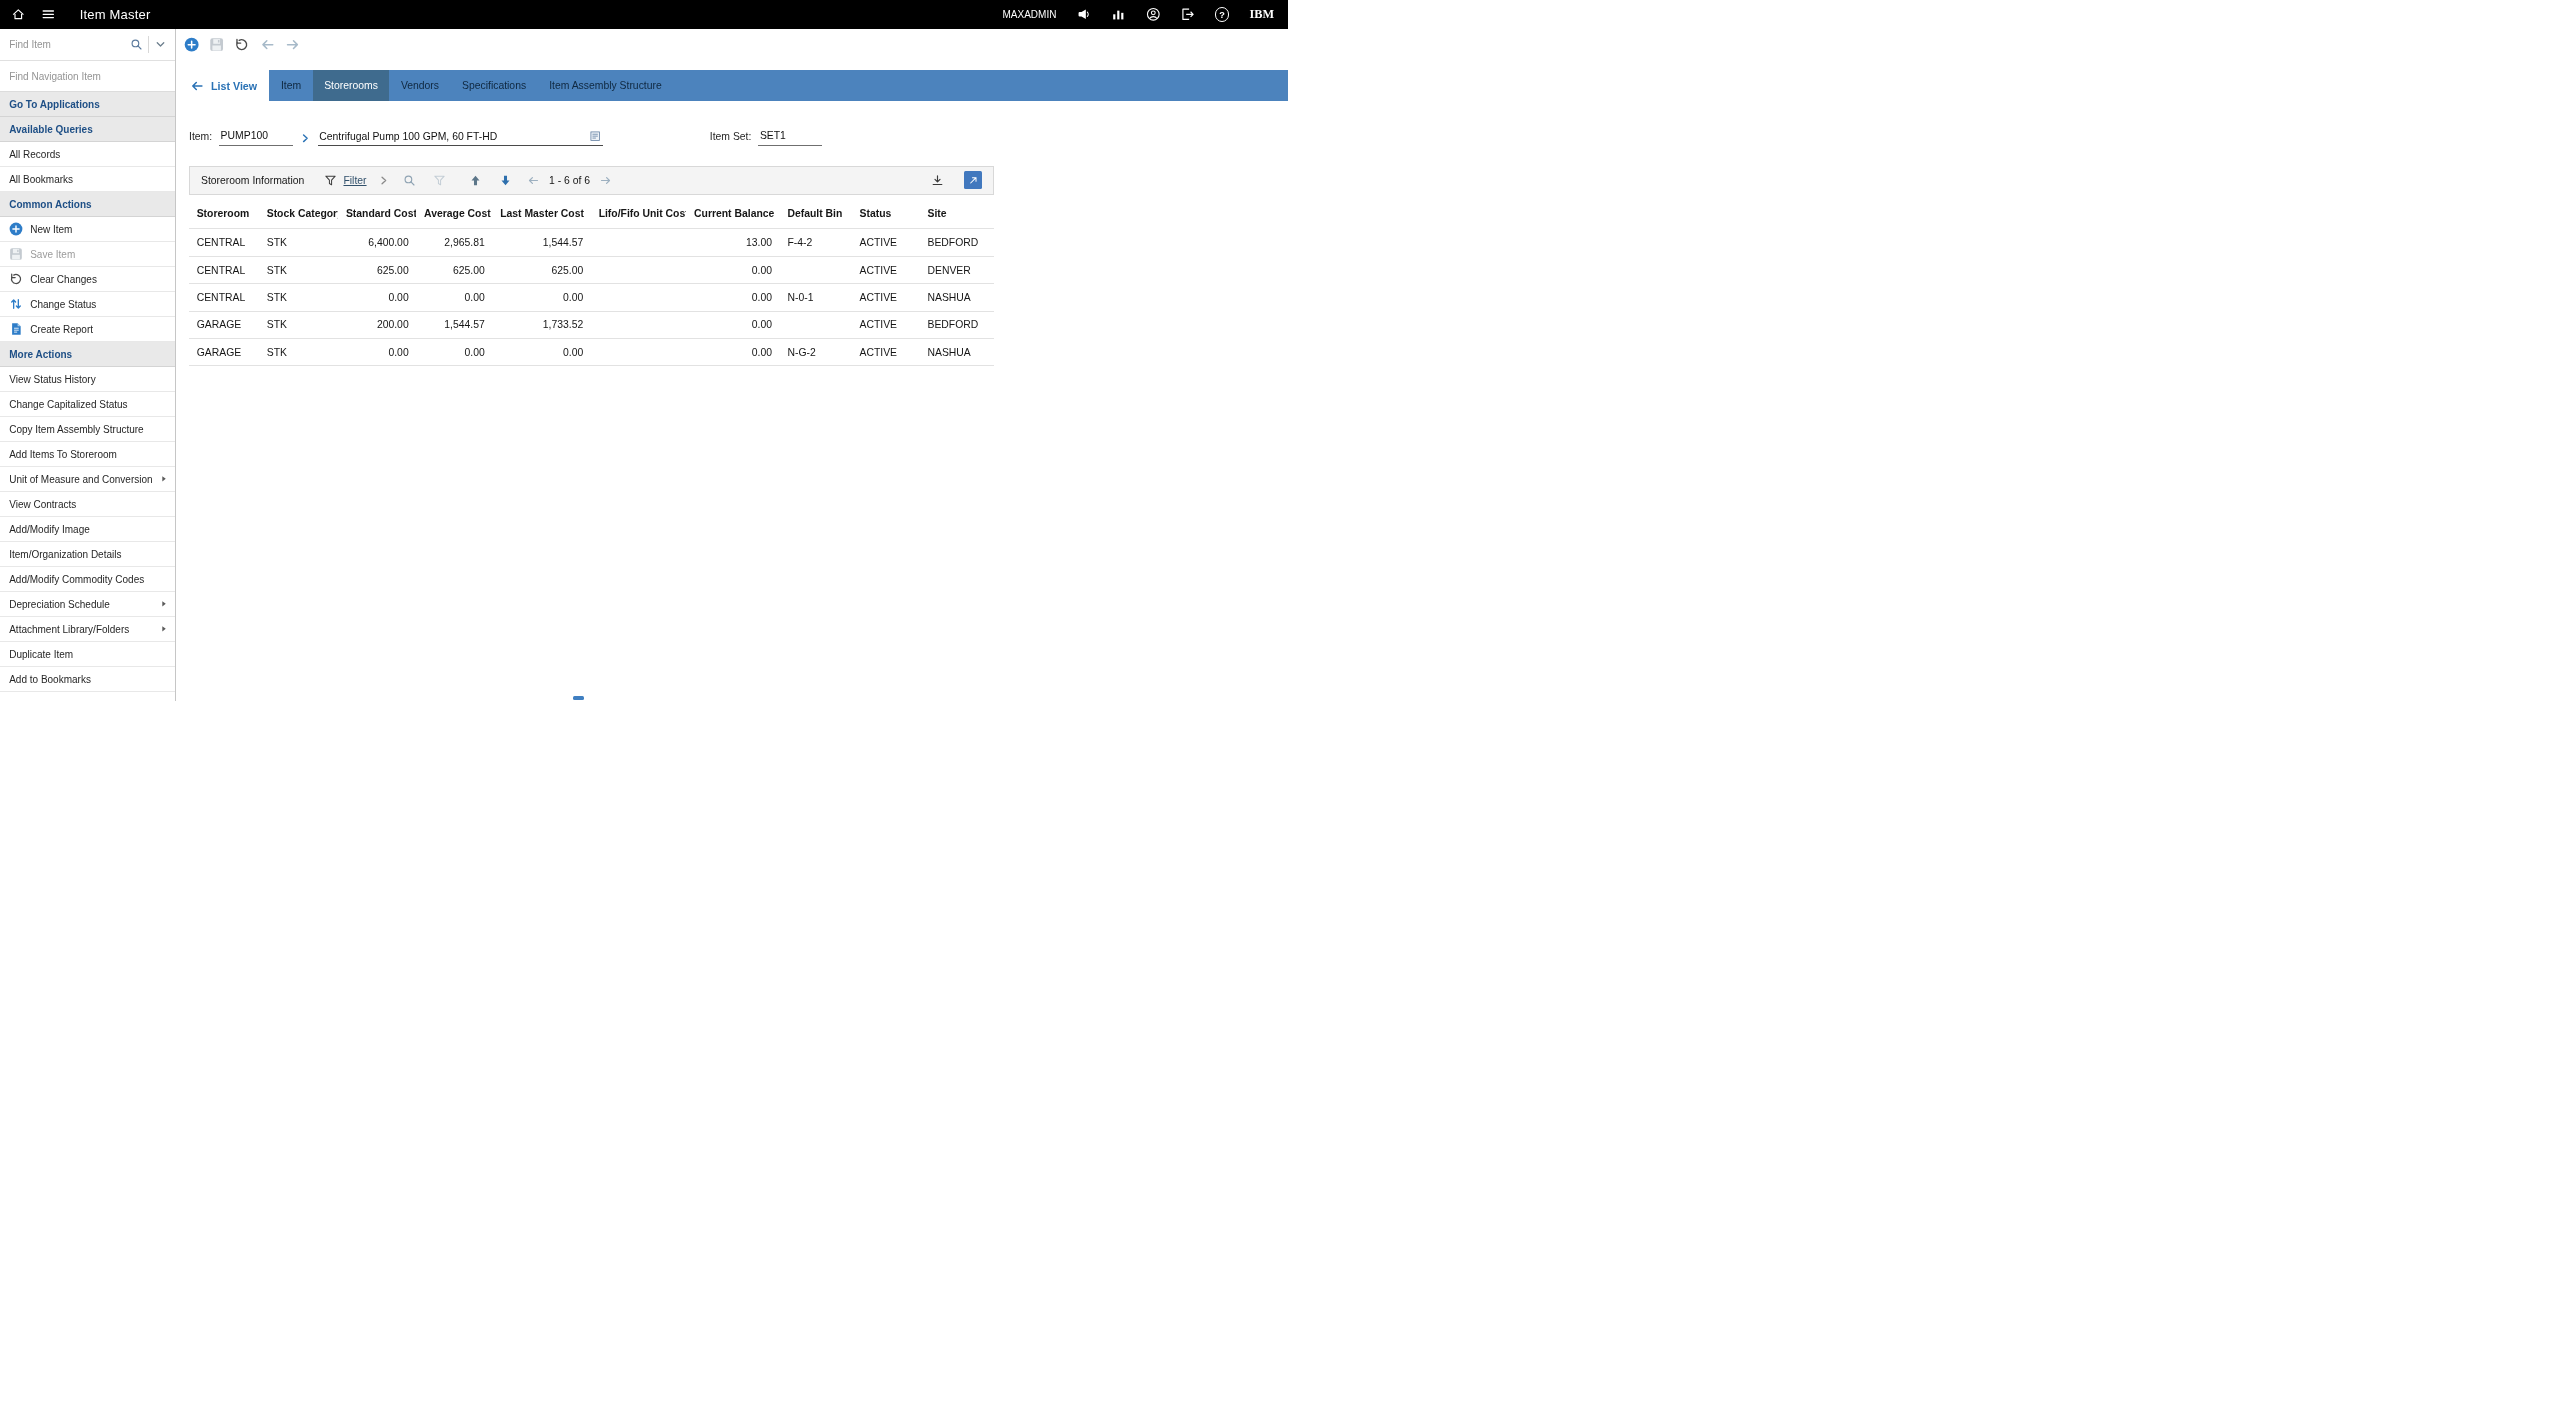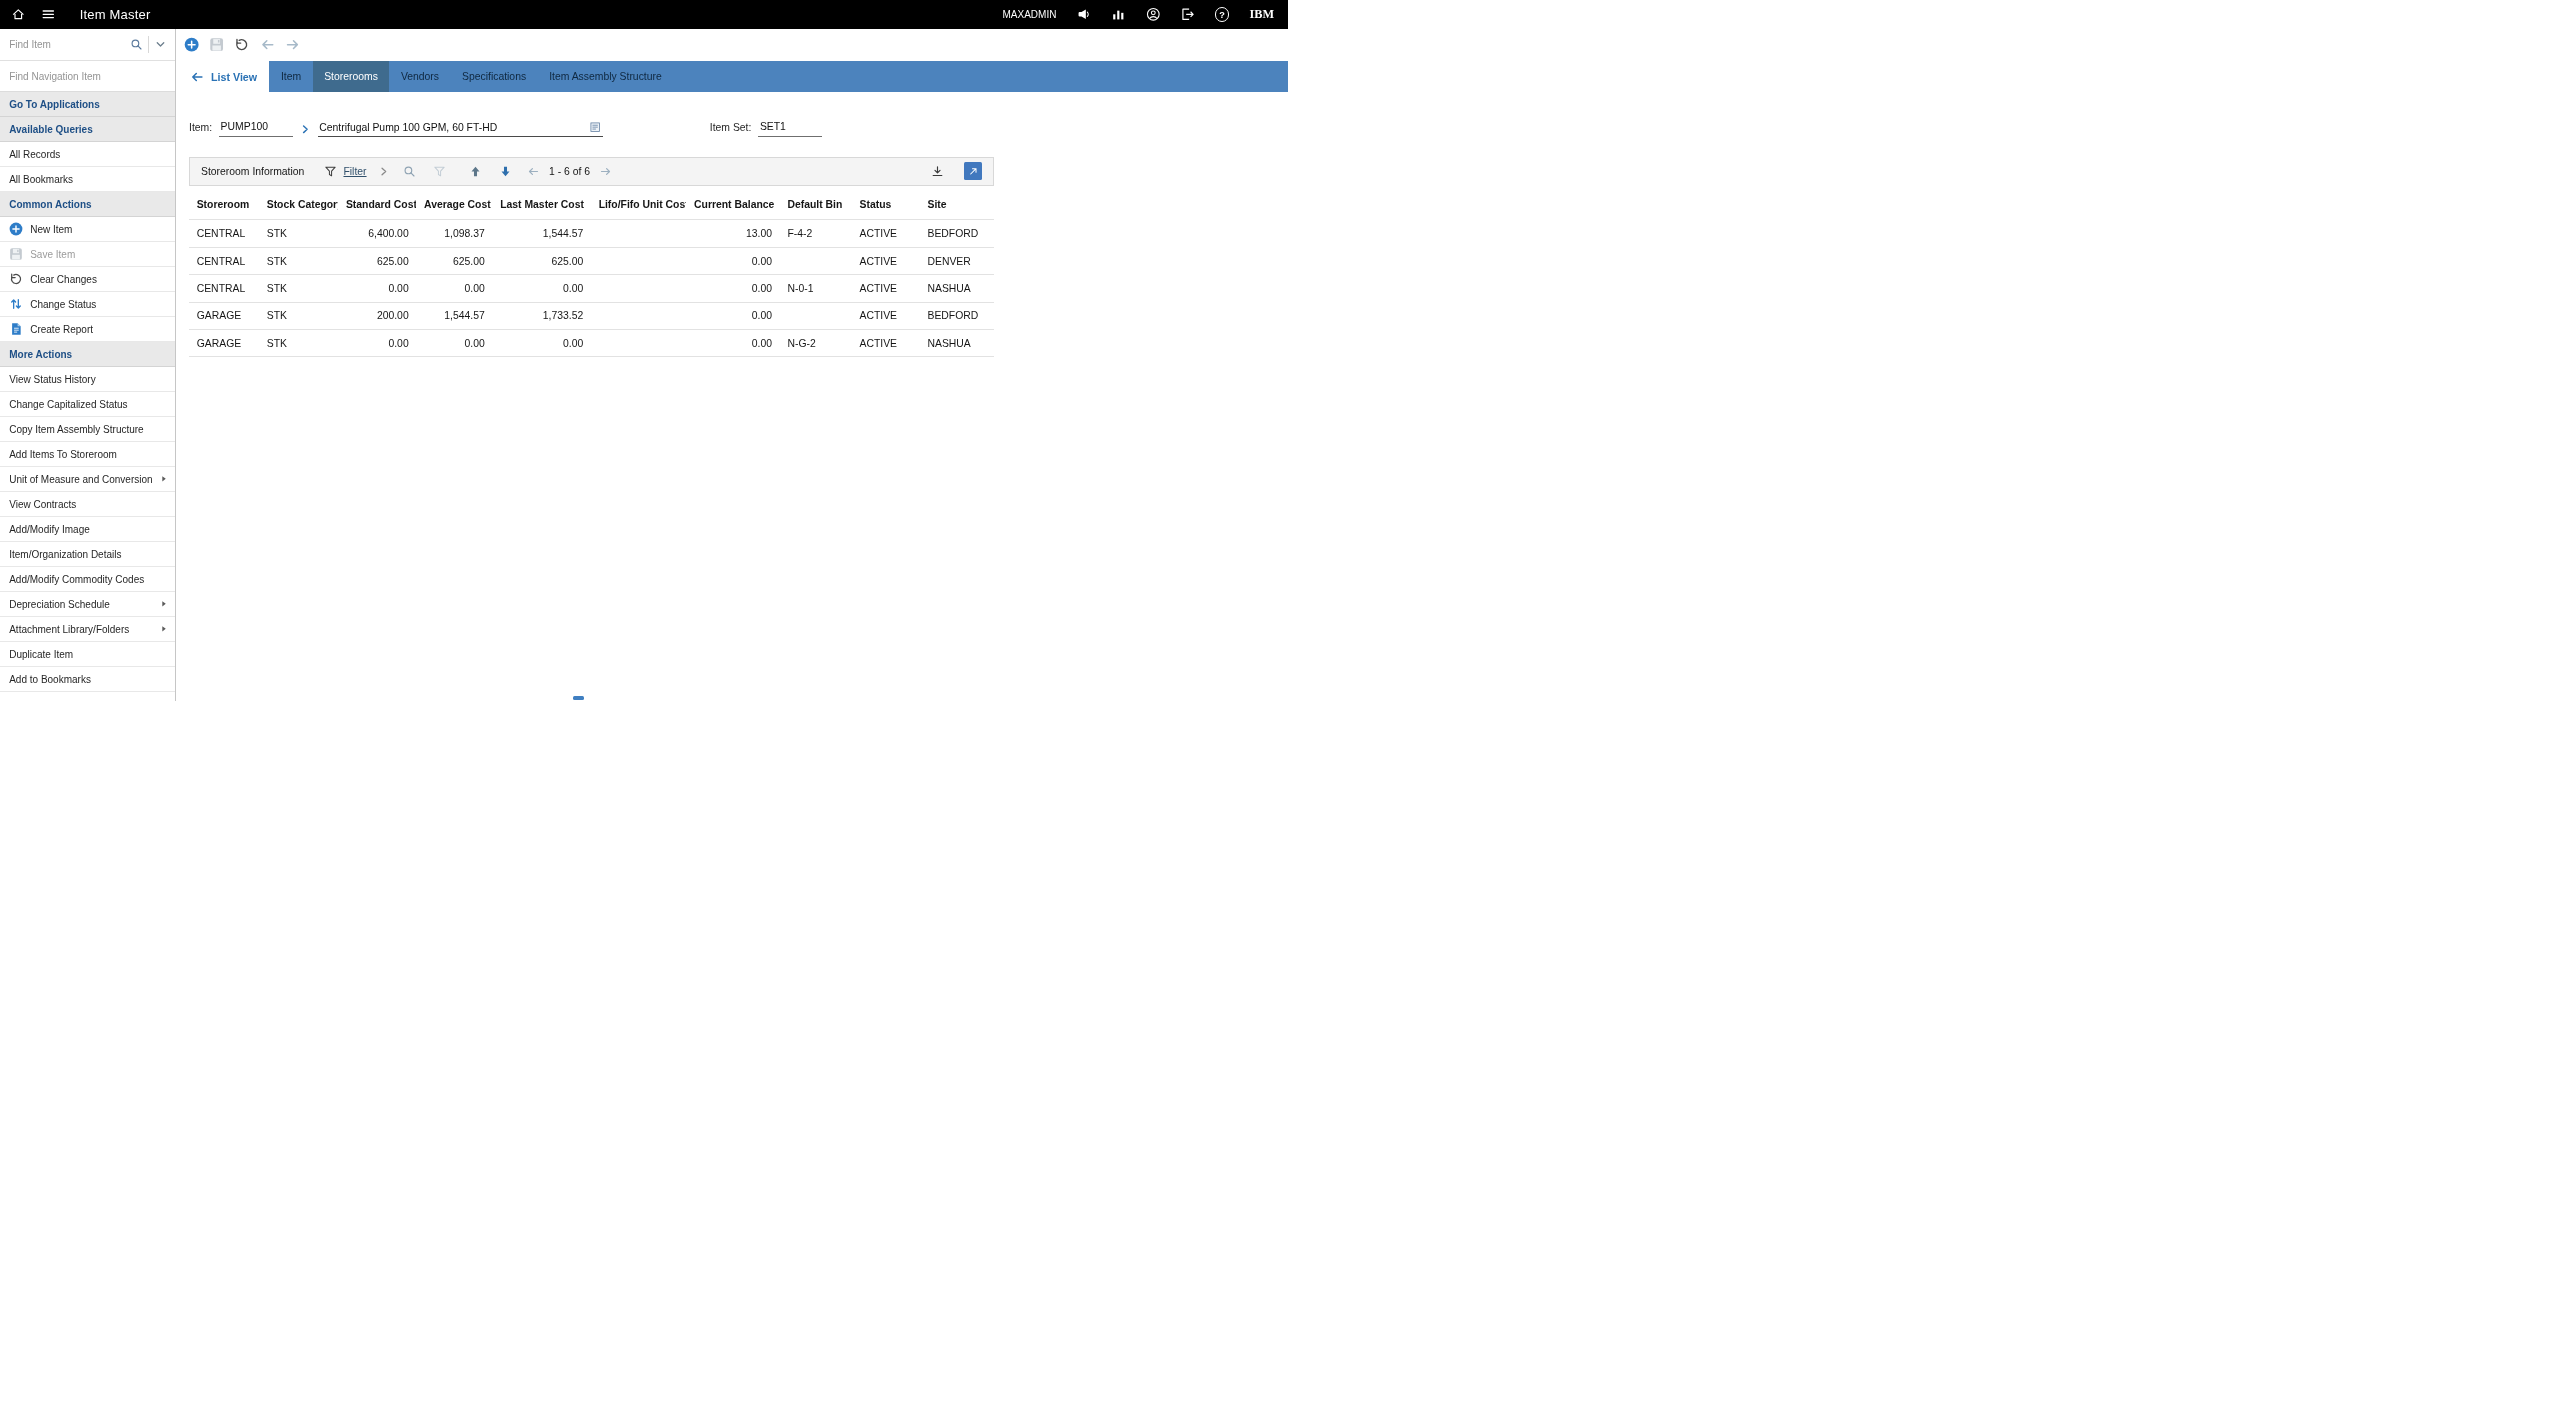--- a/index.html
+++ b/index.html
@@ -36,21 +36,21 @@
   .sb-icon, .sb-icon svg { width:14px; height:14px; }
   .sb-icon { flex:0 0 14px; }
   .sb-sub { margin-left:auto; }
   .sb-sub svg { width:7.7px; height:7.7px; }
 
   
   .main-col { flex:1; display:flex; flex-direction:column; min-width:0; }
   .toolbar-row { height:32px; display:flex; align-items:center; padding-left:7.7px; gap:10px; background:#fff; }
   .ic svg { width:15.3px; height:15.3px; }
 
-  .tab-row { height:31px; display:flex; }
+  .tab-row { height:31px; display:flex;margin-top:9px; }
   .listview { display:flex; align-items:center; gap:7px; padding:0 12.3px 0 14px; color:#2a72b5; font-weight:bold; font-size:10.7px; white-space:nowrap; }
   .listview svg { width:14px; height:14px; }
   .tab-strip { flex:1; background:#4c83bd; display:flex; }
   .tab { display:flex; align-items:center; padding:0 11.5px; font-size:10.4px; color:#0f2840; }
   .tab.active { background:#3f6b8e; color:#fff; }
 
   .content { padding:0 13px; flex:1; }
 
   
   .item-fields { margin-top:23px; display:flex; align-items:flex-end; height:21.5px; }
@@ -412,21 +412,21 @@
               <th style="text-align: left;">Default Bin</th>
               <th style="text-align: left;">Status</th>
               <th style="text-align: left;">Site</th>
             </tr>
           </thead>
         <tbody>
             <tr>
               <td style="text-align: left;">CENTRAL</td>
               <td style="text-align: left;">STK</td>
               <td style="text-align: right;">6,400.00</td>
-              <td style="text-align: right;">1,098.37</td>
+              <td style="text-align: right;">2,965.81</td>
               <td style="text-align: right;">1,544.57</td>
               <td style="text-align: right;"></td>
               <td style="text-align: right;">13.00</td>
               <td style="text-align: left;">F-4-2</td>
               <td style="text-align: left;">ACTIVE</td>
               <td style="text-align: left;">BEDFORD</td>
             </tr>
             <tr>
               <td style="text-align: left;">CENTRAL</td>
               <td style="text-align: left;">STK</td>

